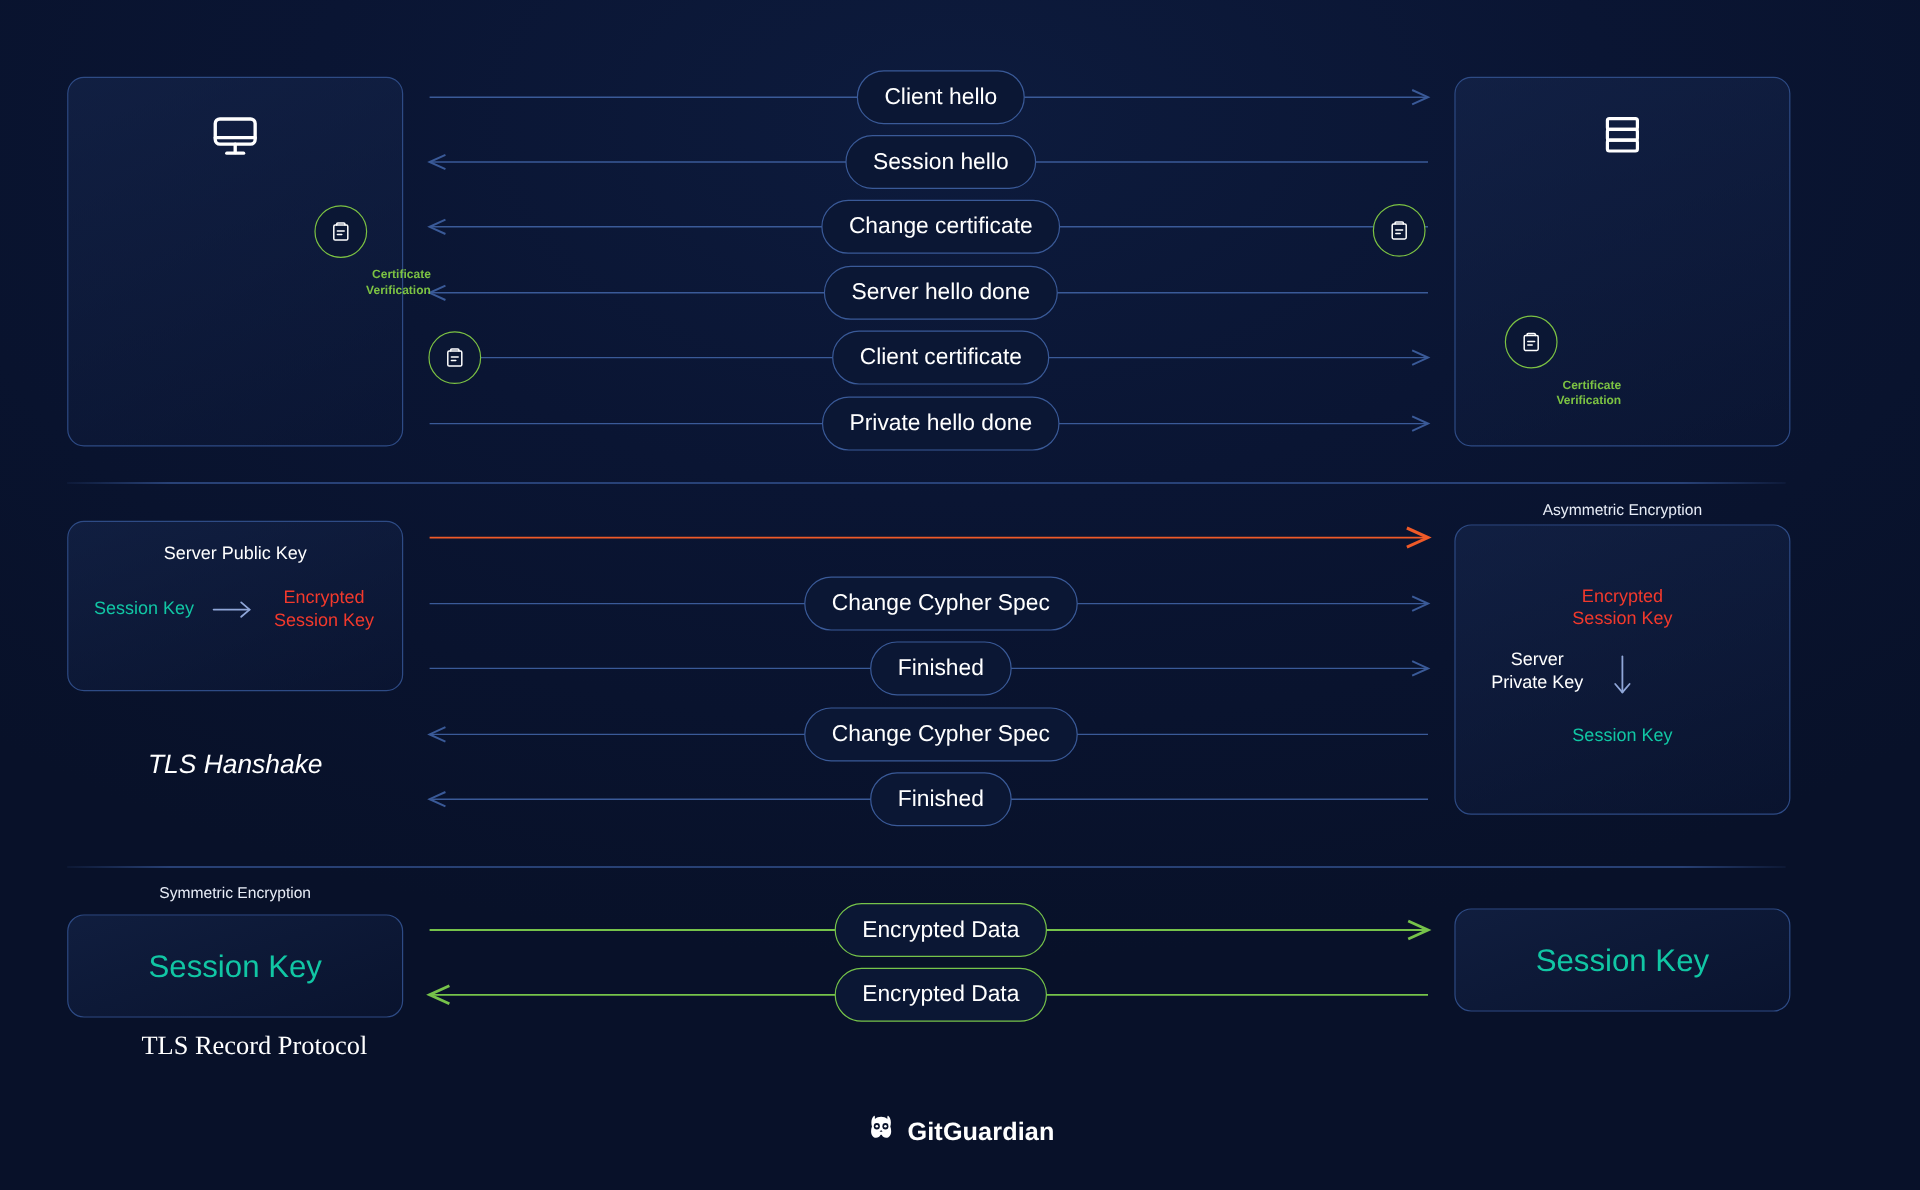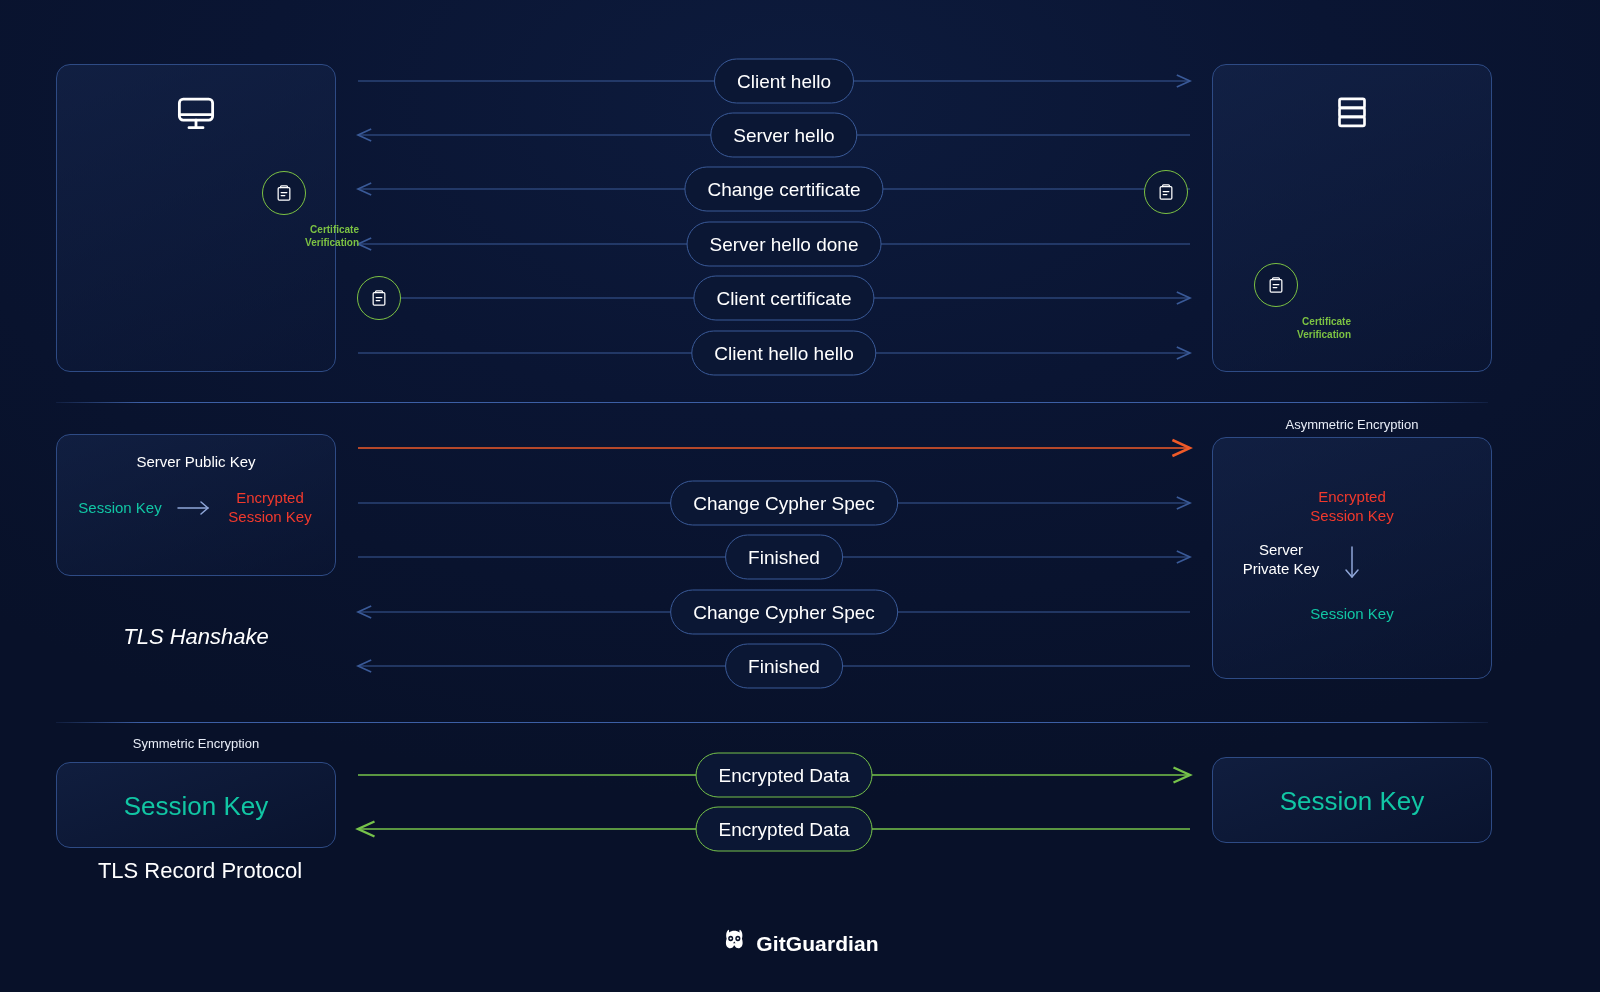--- a/index.html
+++ b/index.html
@@ -243,25 +243,25 @@
       <path d="M9 3.5h6a1.2 1.2 0 0 1 1.2 1.2v.8H7.8v-.8A1.2 1.2 0 0 1 9 3.5z"></path>
       <path d="M7.8 5.5H6.4A1.4 1.4 0 0 0 5 6.9v12.2a1.4 1.4 0 0 0 1.4 1.4h11.2a1.4 1.4 0 0 0 1.4-1.4V6.9a1.4 1.4 0 0 0-1.4-1.4h-1.4"></path>
       <line x1="8.6" y1="11.5" x2="15.4" y2="11.5"></line>
       <line x1="8.6" y1="15" x2="13" y2="15"></line>
     </svg>
   </div>
   <div class="cert-label" style="left:1276px; top:316px; width:150px;">Certificate
 Verification</div>
 
   <div class="pill" style="left:784px; top:81px;text-align:center;">Client hello</div>
-  <div class="pill" style="left:784px; top:135px;">Server hello</div>
+  <div class="pill" style="left:784px; top:135px;">Session hello</div>
   <div class="pill" style="left:784px; top:189px;">Change certificate</div>
   <div class="pill" style="left:784px; top:244px;">Server hello done</div>
   <div class="pill" style="left:784px; top:298px;">Client certificate</div>
-  <div class="pill" style="left:784px; top:353px;">Client hello hello</div>
+  <div class="pill" style="left:784px; top:353px;">Private hello done</div>
 
   <div class="box" style="left:56px; top:434px; width:280px; height:142px;"></div>
   <div class="boxtitle" style="left:196px; top:453px;">Server Public Key</div>
   <div class="keytext ttl-teal" style="left:120px; top:508px;">Session Key</div>
   <span class="abs" style="left:176px; top:498px;">
     <svg width="38" height="20" viewBox="0 0 38 20" fill="none" stroke="#8fa6d8" stroke-width="1.5" stroke-linecap="round" stroke-linejoin="round">
       <line x1="2" y1="10" x2="32" y2="10"></line>
       <path d="M25,4 L32,10 L25,16"></path>
     </svg>
   </span>
@@ -285,21 +285,21 @@
   <div class="keytext ttl-teal" style="left:1352px; top:614px;">Session Key</div>
 
   <div class="pill" style="left:784px; top:503px;">Change Cypher Spec</div>
   <div class="pill" style="left:784px; top:557px;">Finished</div>
   <div class="pill" style="left:784px; top:612px;">Change Cypher Spec</div>
   <div class="pill" style="left:784px; top:666px;">Finished</div>
 
   <div class="caption" style="left:196px; top:736px;">Symmetric Encryption</div>
   <div class="box" style="left:56px; top:762px; width:280px; height:86px;"></div>
   <div class="bigkey" style="left:196px; top:806px;">Session Key</div>
-  <div class="bigcap" style="left:200px; top:858px;">TLS Record Protocol</div>
+  <div class="bigcap" style="left:212px; top:858px;font-family:Liberation Serif, serif;">TLS Record Protocol</div>
 
   <div class="box" style="left:1212px; top:757px; width:280px; height:86px;"></div>
   <div class="bigkey" style="left:1352px; top:801px;">Session Key</div>
 
   <div class="pill accent-green" style="left:784px; top:775px;">Encrypted Data</div>
   <div class="pill accent-green" style="left:784px; top:829px;">Encrypted Data</div>
 
   <div id="footer">
     <span style="display:flex;">
       <svg width="26" height="26" viewBox="0 0 32 32" fill="none">

